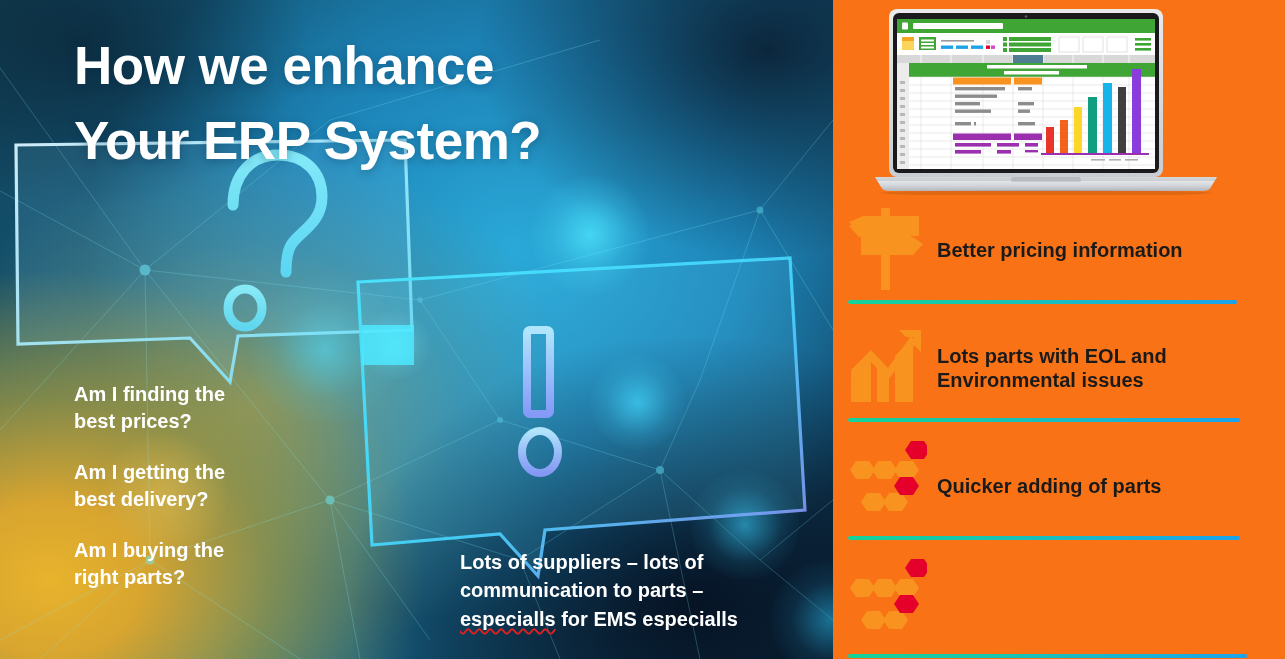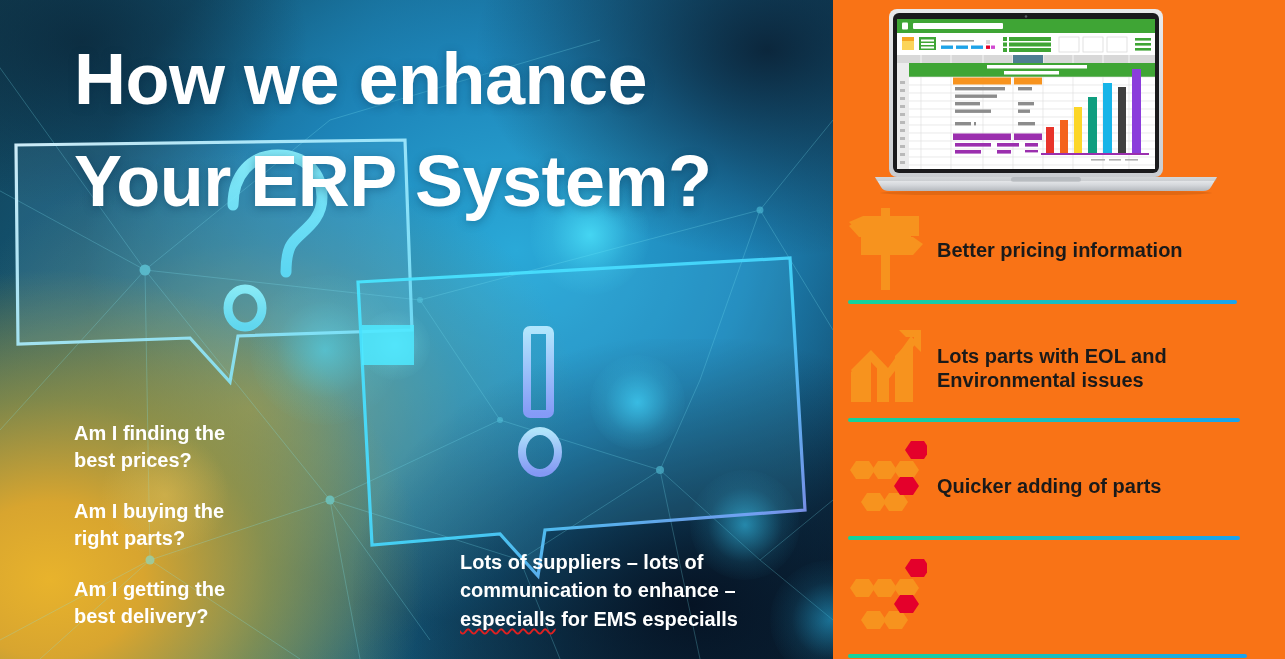--- a/index.html
+++ b/index.html
@@ -50,30 +50,30 @@
   
   .glow { position: absolute; border-radius: 50%; pointer-events: none; }
 
   
   .bubble-svg { position: absolute; inset: 0; }
 
   .title {
     position: absolute;
     left: 74px; top: 28px;
     color: #ffffff;
-    font-size: 72px;
+    font-size: 53px;
     font-weight: 700;
     line-height: 1.42;
     letter-spacing: -0.5px;
     text-shadow: 0 2px 10px rgba(0,40,70,0.35);
     white-space: pre-line;
   }
   .q-list {
     position: absolute;
-    left: 74px; top: 420px;
+    left: 74px; top: 381px;
     color: #ffffff;
     font-size: 20px;
     font-weight: 700;
     line-height: 1.33;
   }
   .q-item { margin-bottom: 25px; white-space: pre-line; }
   .q-item:last-child { margin-bottom: 0; }
 
   .note {
     position: absolute;
@@ -228,29 +228,29 @@
       </g>
       <rect x="362" y="325" width="52" height="40" fill="#4fe9ff" opacity="0.85"></rect>
     </svg>
 
     <div class="title">How we enhance
 Your ERP System?</div>
 
     <div class="q-list">
       <div class="q-item">Am I finding the
 best prices?</div>
+      <div class="q-item">Am I getting the
+best delivery?</div>
       <div class="q-item">Am I buying the
 right parts?</div>
-      <div class="q-item">Am I getting the
-best delivery?</div>
     </div>
 
     <div class="note">
       <span>Lots of suppliers – lots of</span><br>
-      <span>communication to enhance –</span><br>
+      <span>communication to parts –</span><br>
       <span class="misspelled">especialls</span><span> for EMS especialls</span>
     </div>
   </div>
 
   <div class="right-panel">
 
     <svg class="laptop" viewBox="0 0 345 190">
       <defs>
         <linearGradient id="lidg" x1="0" y1="0" x2="0" y2="1">
           <stop offset="0%" stop-color="#e9eaec"></stop>

